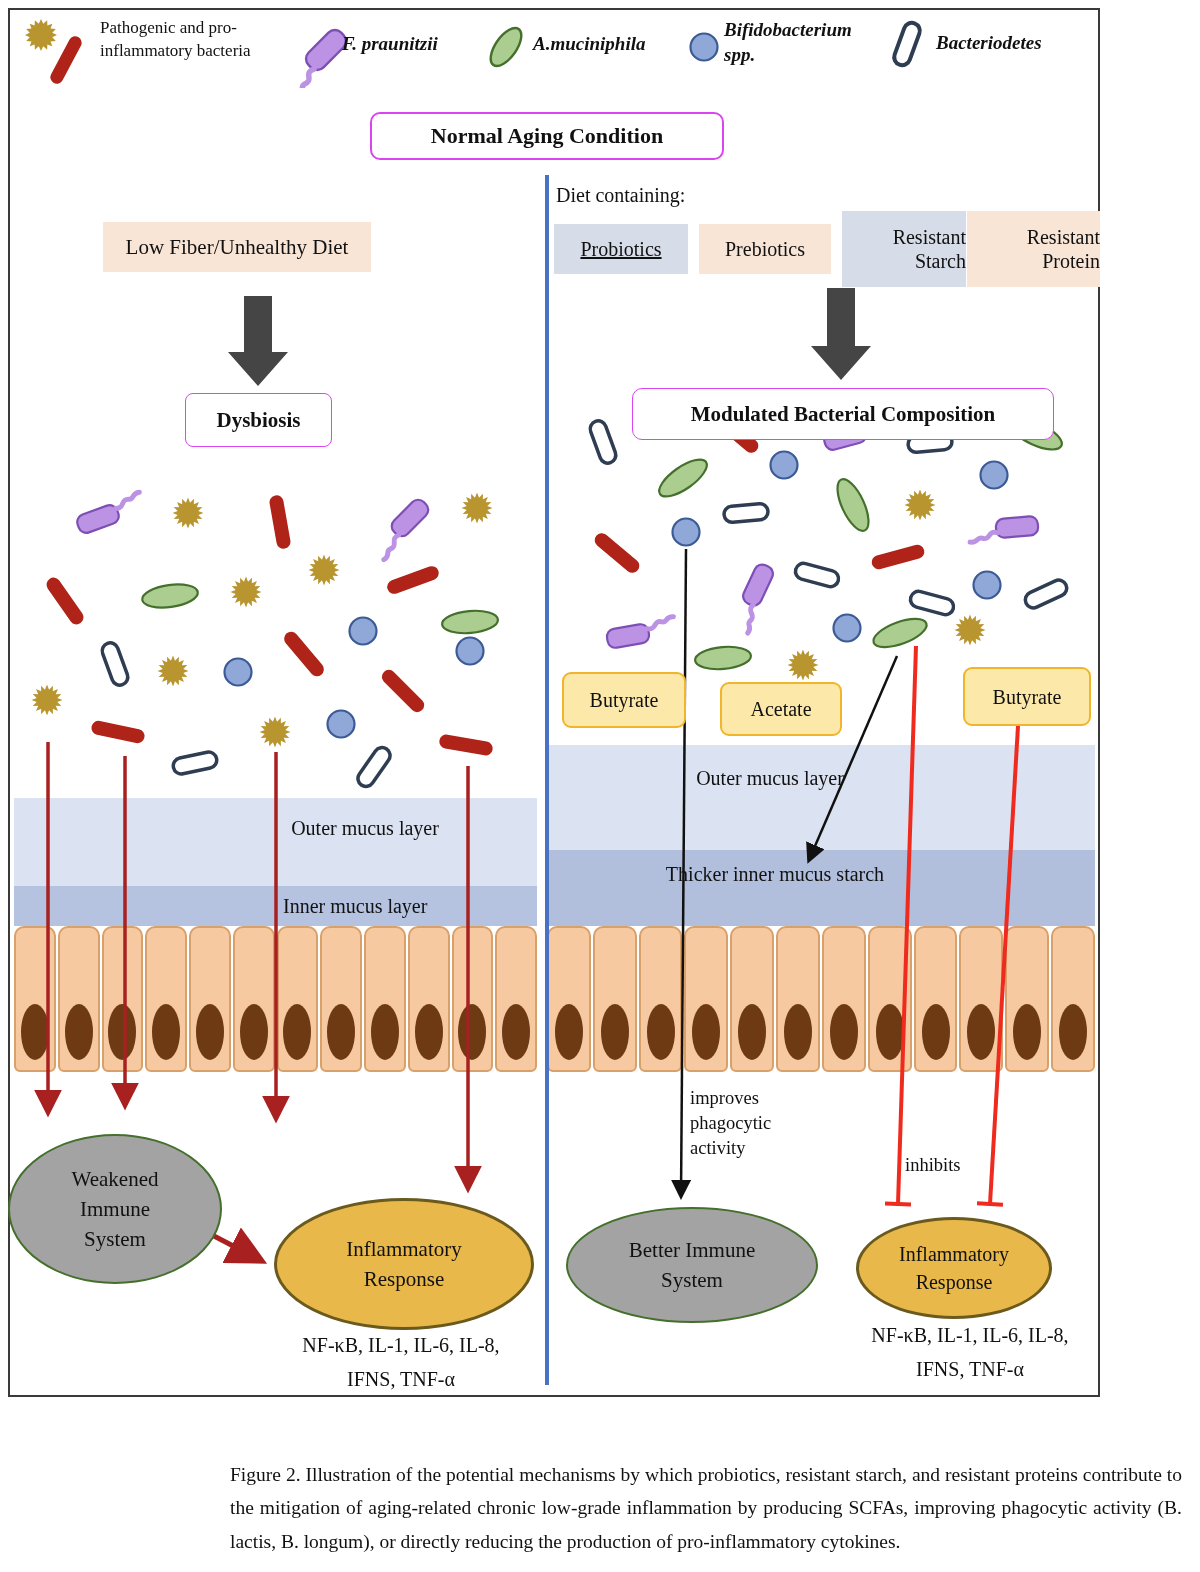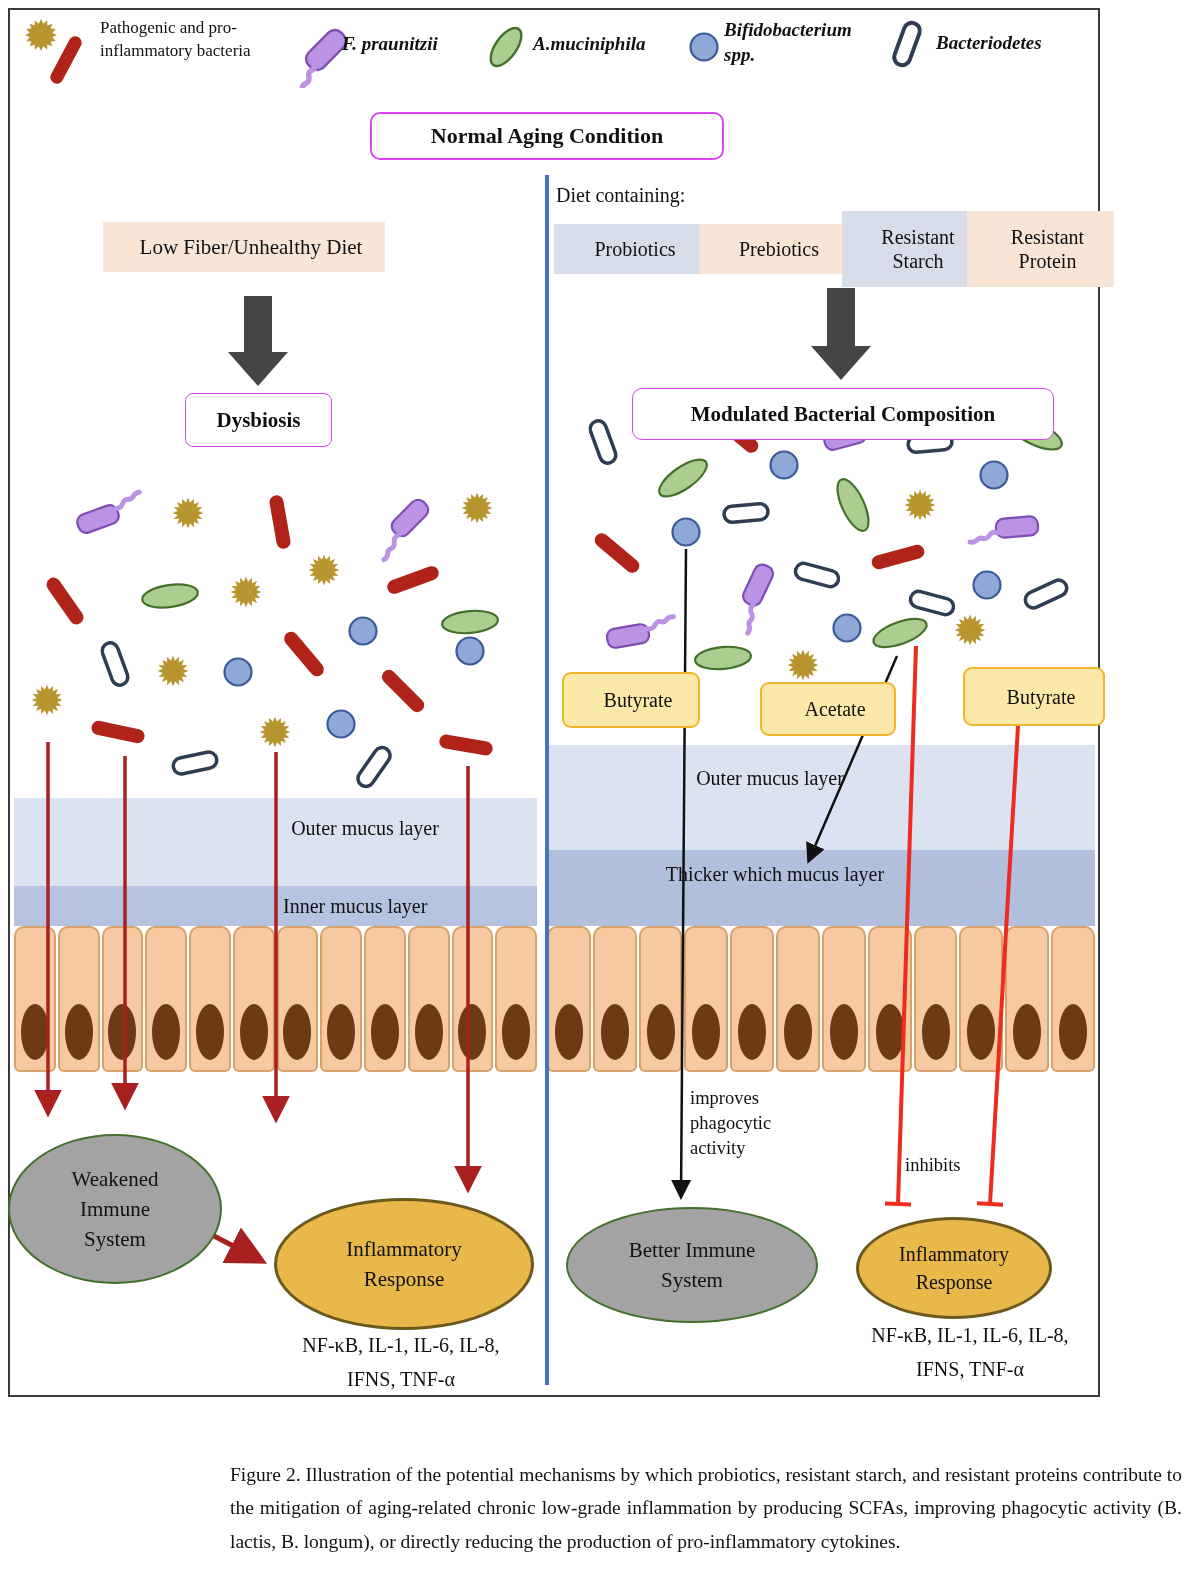--- a/index.html
+++ b/index.html
@@ -8,21 +8,21 @@
   .frame{position:absolute;left:8px;top:8px;width:1088px;height:1385px;border:2px solid #3a3a3a;background:#fff;z-index:0;}
   #overlay{position:absolute;left:0;top:0;z-index:2;pointer-events:none;}
   
   .legend-label{position:absolute;z-index:3;font-size:17px;line-height:23px;}
   .legend-species{position:absolute;z-index:3;font-size:19px;font-weight:bold;font-style:italic;line-height:25px;}
   .legend-icon{position:absolute;z-index:3;}
   
   .rbox{position:absolute;z-index:3;border:2px solid #d946ef;border-radius:10px;background:#fff;
         display:flex;align-items:center;justify-content:center;font-weight:bold;text-align:center;}
   .box{position:absolute;z-index:3;display:flex;align-items:center;justify-content:center;
-       font-size:20px;text-align:center;line-height:24px;padding-left:14px;}
+       font-size:20px;text-align:right;line-height:24px;}
   .yellow{background:#fce8a8;border:2.5px solid #f0b52c;border-radius:9px;}
   
   .mucus{position:absolute;z-index:1;}
   .mlabel{position:absolute;z-index:3;font-size:20px;line-height:33px;text-align:center;}
   .epi{position:absolute;top:926px;height:146px;display:flex;gap:2px;z-index:1;}
   .cell{flex:1;background:#f6c9a0;border:2px solid #d8a06a;border-radius:10px 10px 6px 6px;box-sizing:border-box;}
   .nucleus{width:28px;height:56px;border-radius:50%;background:#6e3a14;margin:76px auto 0;}
   
   .ell{position:absolute;z-index:3;border-radius:50%;display:flex;align-items:center;justify-content:center;text-align:center;}
   .green-ell{background:#a3a3a3;border:2.5px solid #44702c;font-size:21px;line-height:30px;}
@@ -74,21 +74,21 @@
 <div class="abs" style="left:556px;top:184px;font-size:20px;z-index:3">Diet containing:</div>
 <div class="rbox" style="left:632px;top:388px;width:420px;height:50px;font-size:21px;border-width:1.5px">Modulated Bacterial Composition</div>
 
 <div class="mucus" style="left:14px;top:798px;width:523px;height:88px;background:#dbe2f1"></div>
 <div class="mucus" style="left:14px;top:886px;width:523px;height:40px;background:#b5c3e0"></div>
 <div class="mucus" style="left:547px;top:745px;width:548px;height:105px;background:#dbe2f1"></div>
 <div class="mucus" style="left:547px;top:850px;width:548px;height:76px;background:#b1bfdd"></div>
 <div class="mlabel" style="left:285px;top:812px;width:160px">Outer mucus layer</div>
 <div class="mlabel" style="left:283px;top:890px;width:220px;white-space:nowrap;text-align:left">Inner mucus layer</div>
 <div class="mlabel" style="left:690px;top:762px;width:160px">Outer mucus layer</div>
-<div class="mlabel" style="left:665px;top:858px;width:220px">Thicker which mucus layer</div>
+<div class="mlabel" style="left:665px;top:858px;width:220px">Thicker inner mucus starch</div>
 
 <div class="note" style="left:690px;top:1086px;width:112px">improves phagocytic activity</div>
 <div class="note" style="left:905px;top:1153px">inhibits</div>
 
 <div class="ell green-ell" style="left:8px;top:1134px;width:210px;height:146px">
   <span style="width:120px">Weakened Immune System</span>
 </div>
 <div class="ell gold-ell" style="left:274px;top:1198px;width:254px;height:126px">
   <span style="width:160px">Inflammatory Response</span>
 </div>
@@ -290,26 +290,26 @@
     <g transform="translate(900,633) rotate(-20)">
       <ellipse rx="28" ry="11" fill="#abce90" stroke="#44702c" stroke-width="2.2"></ellipse>
     </g>
     <g transform="translate(970,630) rotate(0)">
       <polygon points="0.00,-15.50 2.05,-10.30 5.93,-14.32 5.83,-8.73 10.96,-10.96 8.73,-5.83 14.32,-5.93 10.30,-2.05 15.50,-0.00 10.30,2.05 14.32,5.93 8.73,5.83 10.96,10.96 5.83,8.73 5.93,14.32 2.05,10.30 0.00,15.50 -2.05,10.30 -5.93,14.32 -5.83,8.73 -10.96,10.96 -8.73,5.83 -14.32,5.93 -10.30,2.05 -15.50,0.00 -10.30,-2.05 -14.32,-5.93 -8.73,-5.83 -10.96,-10.96 -5.83,-8.73 -5.93,-14.32 -2.05,-10.30" fill="#b9952f"></polygon>
     </g>
   </svg>
 
 <p class="caption" id="caption"><span class="b">Figure 2.</span><span> Illustration of the potential mechanisms by which probiotics, resistant starch, and resistant proteins contribute to the mitigation of aging-related chronic low-grade inflammation by producing SCFAs, improving phagocytic activity (</span><span class="i">B. lactis</span><span>, </span><span class="i">B. longum</span><span>), or directly reducing the production of pro-inflammatory cytokines.</span></p>
 
-<div class="box" style="left: 554px; top: 224px; width: 134px; height: 50px; background: rgb(214, 220, 232);">Probiotics</div>
+<div class="box" style="left: 554px; top: 224px; width: 134px; height: 50px; background: rgb(214, 220, 232); text-decoration: underline;">Probiotics</div>
 <div class="box" style="left: 699px; top: 224px; width: 132px; height: 50px; background: rgb(248, 229, 214);">Prebiotics</div>
 <div class="box" style="left: 842px; top: 211px; width: 124px; height: 76px; background: rgb(214, 220, 232);">Resistant Starch</div>
 <div class="box" style="left: 967px; top: 211px; width: 133px; height: 76px; background: rgb(248, 229, 214);">Resistant Protein</div>
 <div class="box yellow" style="left: 562px; top: 672px; width: 120px; height: 52px;">Butyrate</div>
-<div class="box yellow" style="left: 760px; top: 682px; width: 118px; height: 50px;">Acetate</div>
+<div class="box yellow" style="left: 720px; top: 682px; width: 118px; height: 50px;">Acetate</div>
 <div class="box yellow" style="left: 963px; top: 667px; width: 124px; height: 55px;">Butyrate</div>
 <div class="epi" style="left: 14px; width: 523px;">
     <div class="cell">
       <div class="nucleus"></div>
     </div>
     <div class="cell">
       <div class="nucleus"></div>
     </div>
     <div class="cell">
       <div class="nucleus"></div>

